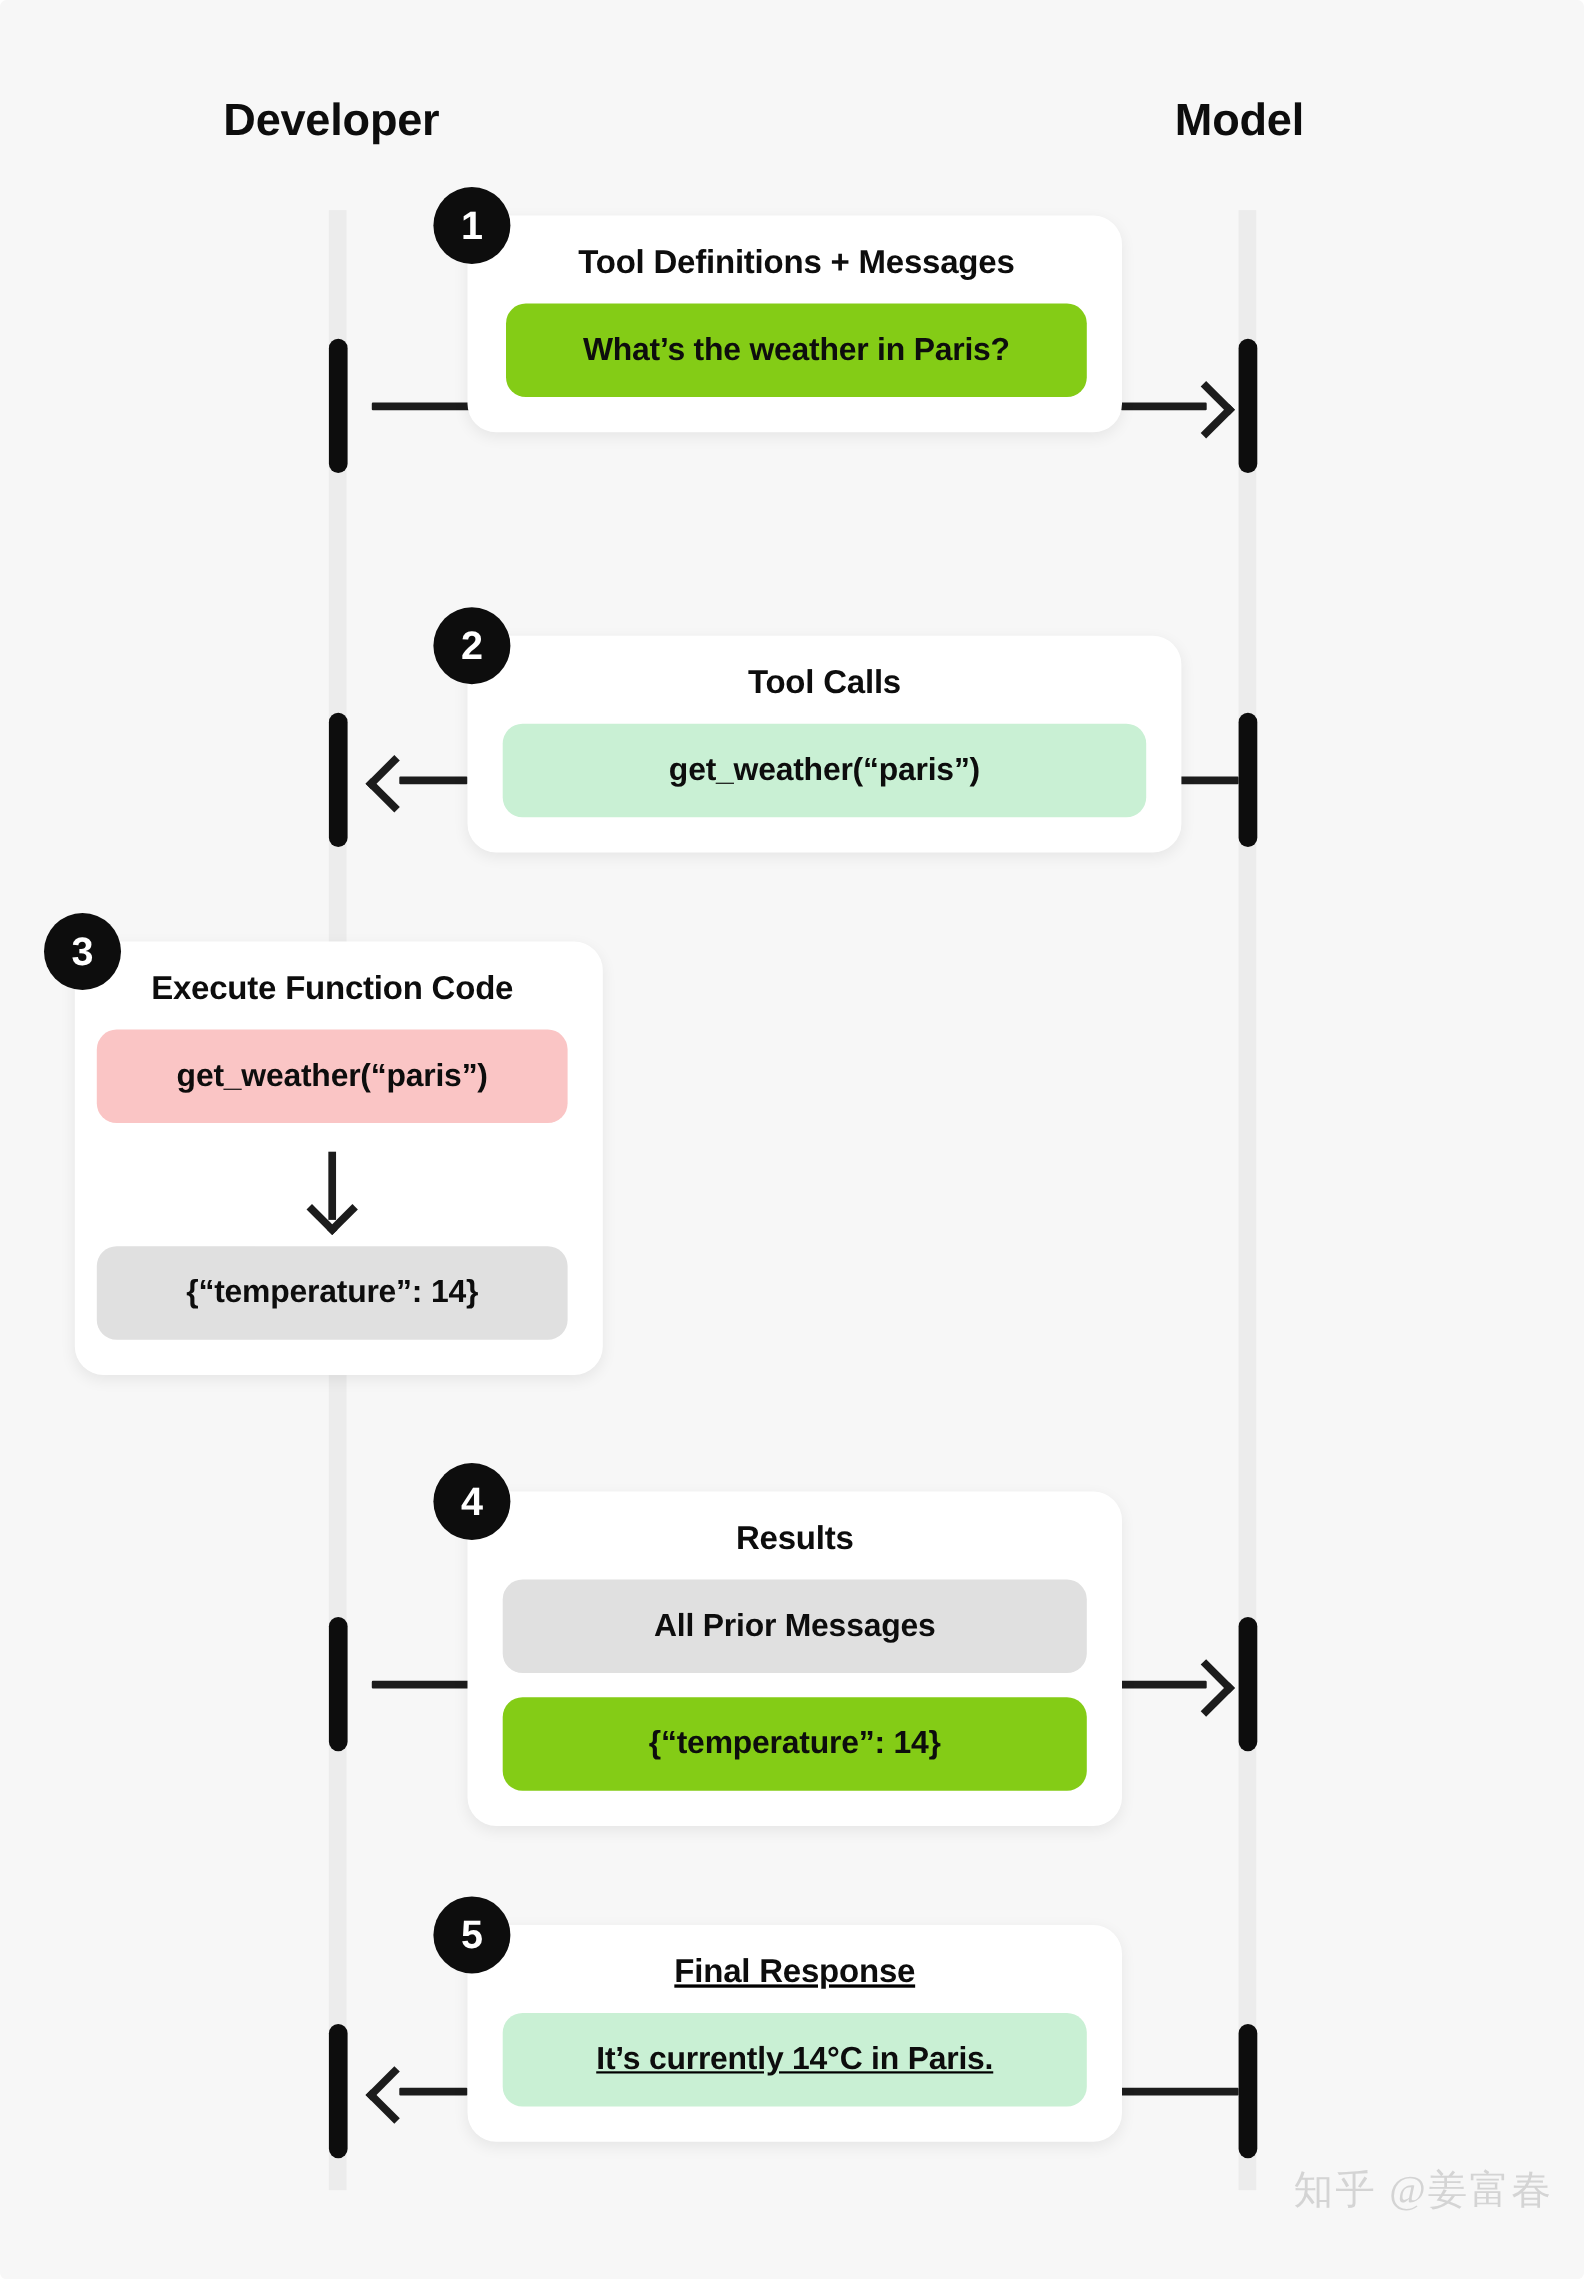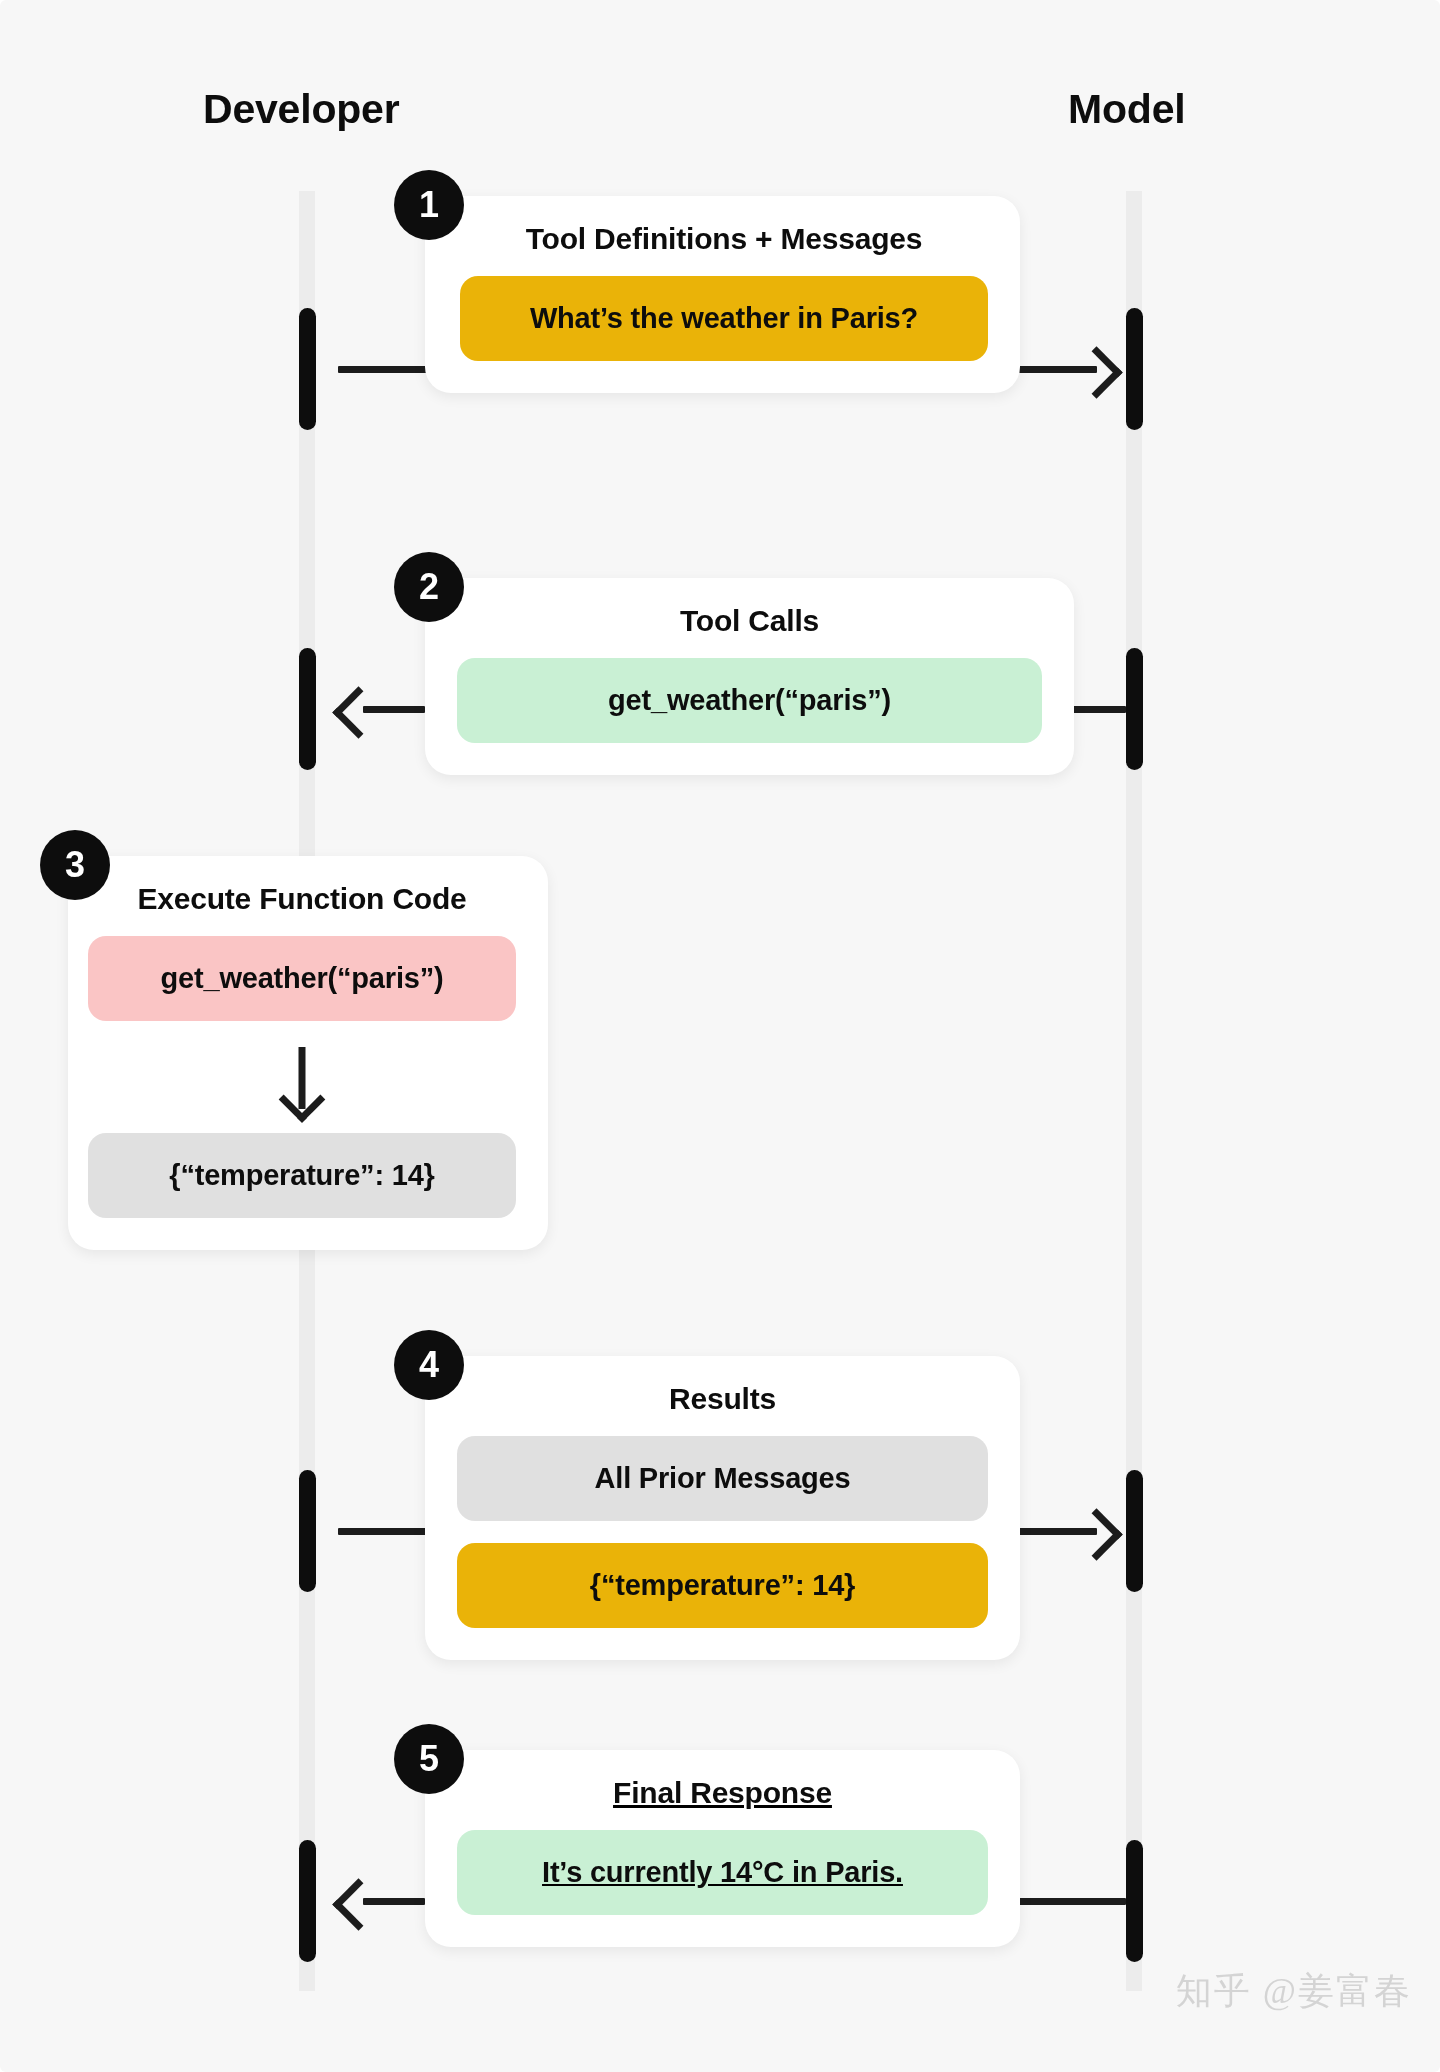--- a/index.html
+++ b/index.html
@@ -88,21 +88,21 @@
     font-size: 29px;
     font-weight: 700;
     color: #0d0d0d;
     text-align: center;
     padding: 26px 10px;
     margin-bottom: 22px;
     letter-spacing: -0.2px;
   }
   .chip:last-child { margin-bottom: 0; }
   .chip.gray  { background: #e0e0e0; }
-  .chip.blue  { background: #eab308; }
+  .chip.blue  { background: #84cc16; }
   .chip.green { background: #c9f0d4; }
   .chip.red   { background: #fac5c5; }
 
   
   .step-badge {
     position: absolute;
     width: 70px;
     height: 70px;
     border-radius: 50%;
     background: #0d0d0d;

